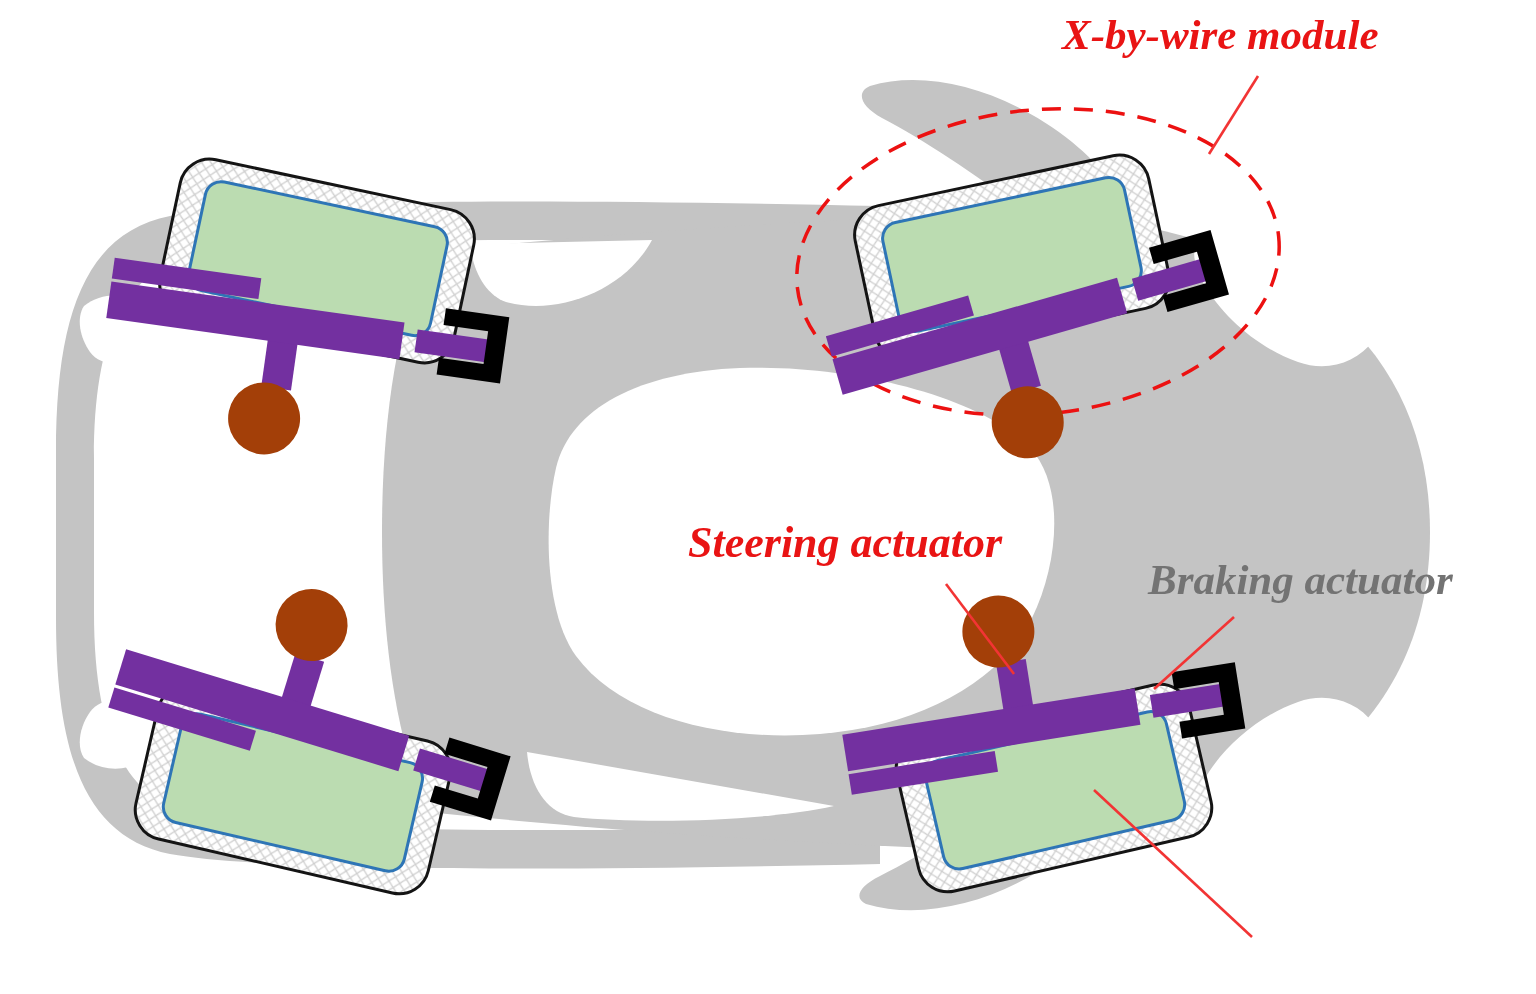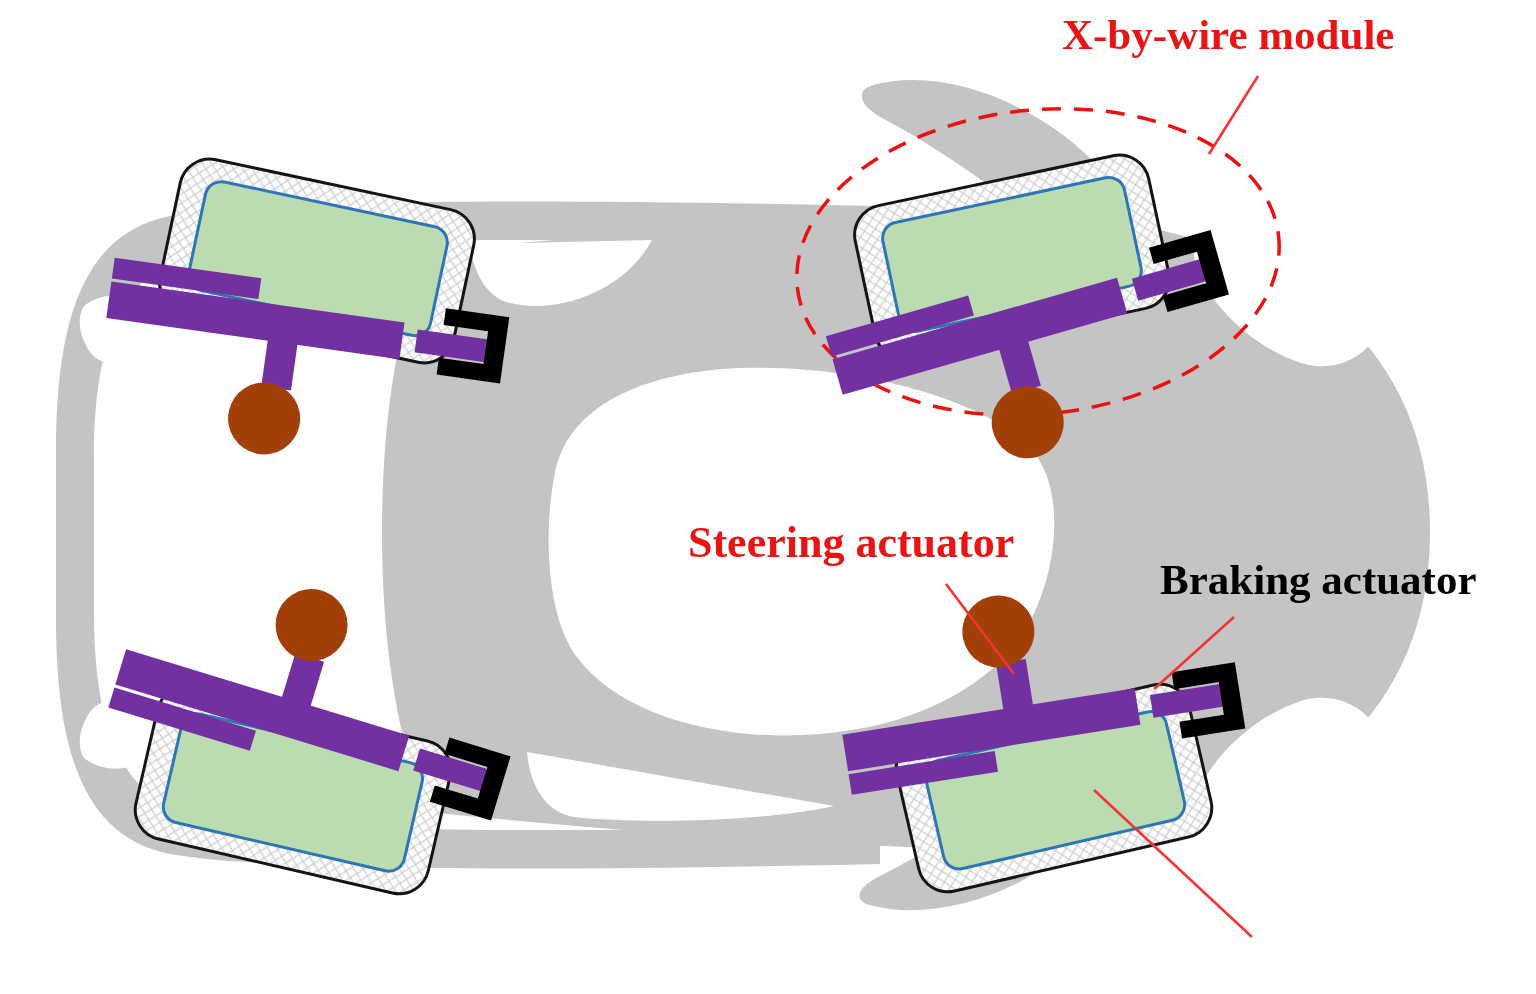--- a/index.html
+++ b/index.html
@@ -1,17 +1,17 @@
 <!DOCTYPE html>
 <html><head>
 <meta charset="utf-8">
 <style>
   html,body{margin:0;padding:0;background:#ffffff;}
   #canvas{position:relative;width:1536px;height:994px;background:#ffffff;overflow:hidden;
-          font-family:"Liberation Serif", serif;}
+          font-family:"Liberation Serif", serif;font-style:italic;}
   #scene{position:absolute;left:0;top:0;}
   .lbl{position:absolute;font-weight:bold;white-space:nowrap;line-height:1.05;
        font-family:"Liberation Serif", serif;}
 </style>
 </head>
 <body>
 
 <div id="canvas" style="background: rgb(255, 255, 255);">
 
   <svg id="scene" width="1536" height="994" viewBox="0 0 1536 994">
@@ -139,14 +139,14 @@
     <g id="leaders">
         <line x1="1258" y1="76" x2="1209" y2="154" stroke="#f23434" stroke-width="2.6"></line>
         <line x1="946" y1="584" x2="1014" y2="674" stroke="#f23434" stroke-width="2.6"></line>
         <line x1="1234" y1="617" x2="1154" y2="689" stroke="#f23434" stroke-width="2.6"></line>
         <line x1="1094" y1="790" x2="1252" y2="937" stroke="#f23434" stroke-width="2.6"></line>
       </g>
   </svg>
 
   <div class="lbl" style="left: 1062px; top: 12px; color: rgb(233, 20, 20); font-size: 43px; font-weight: bold;">X-by-wire module</div>
   <div class="lbl" style="left: 688px; top: 520px; color: rgb(233, 20, 20); font-size: 44px; font-weight: bold;">Steering actuator</div>
-  <div class="lbl" style="left: 1148px; top: 557px; color: #000000; font-size: 43px; font-weight: bold; margin-left: 12px;">Braking actuator</div>
+  <div class="lbl" style="left: 1148px; top: 557px; color: #737373; font-size: 43px; font-weight: bold;">Braking actuator</div>
 </div>
 
 </body></html>

